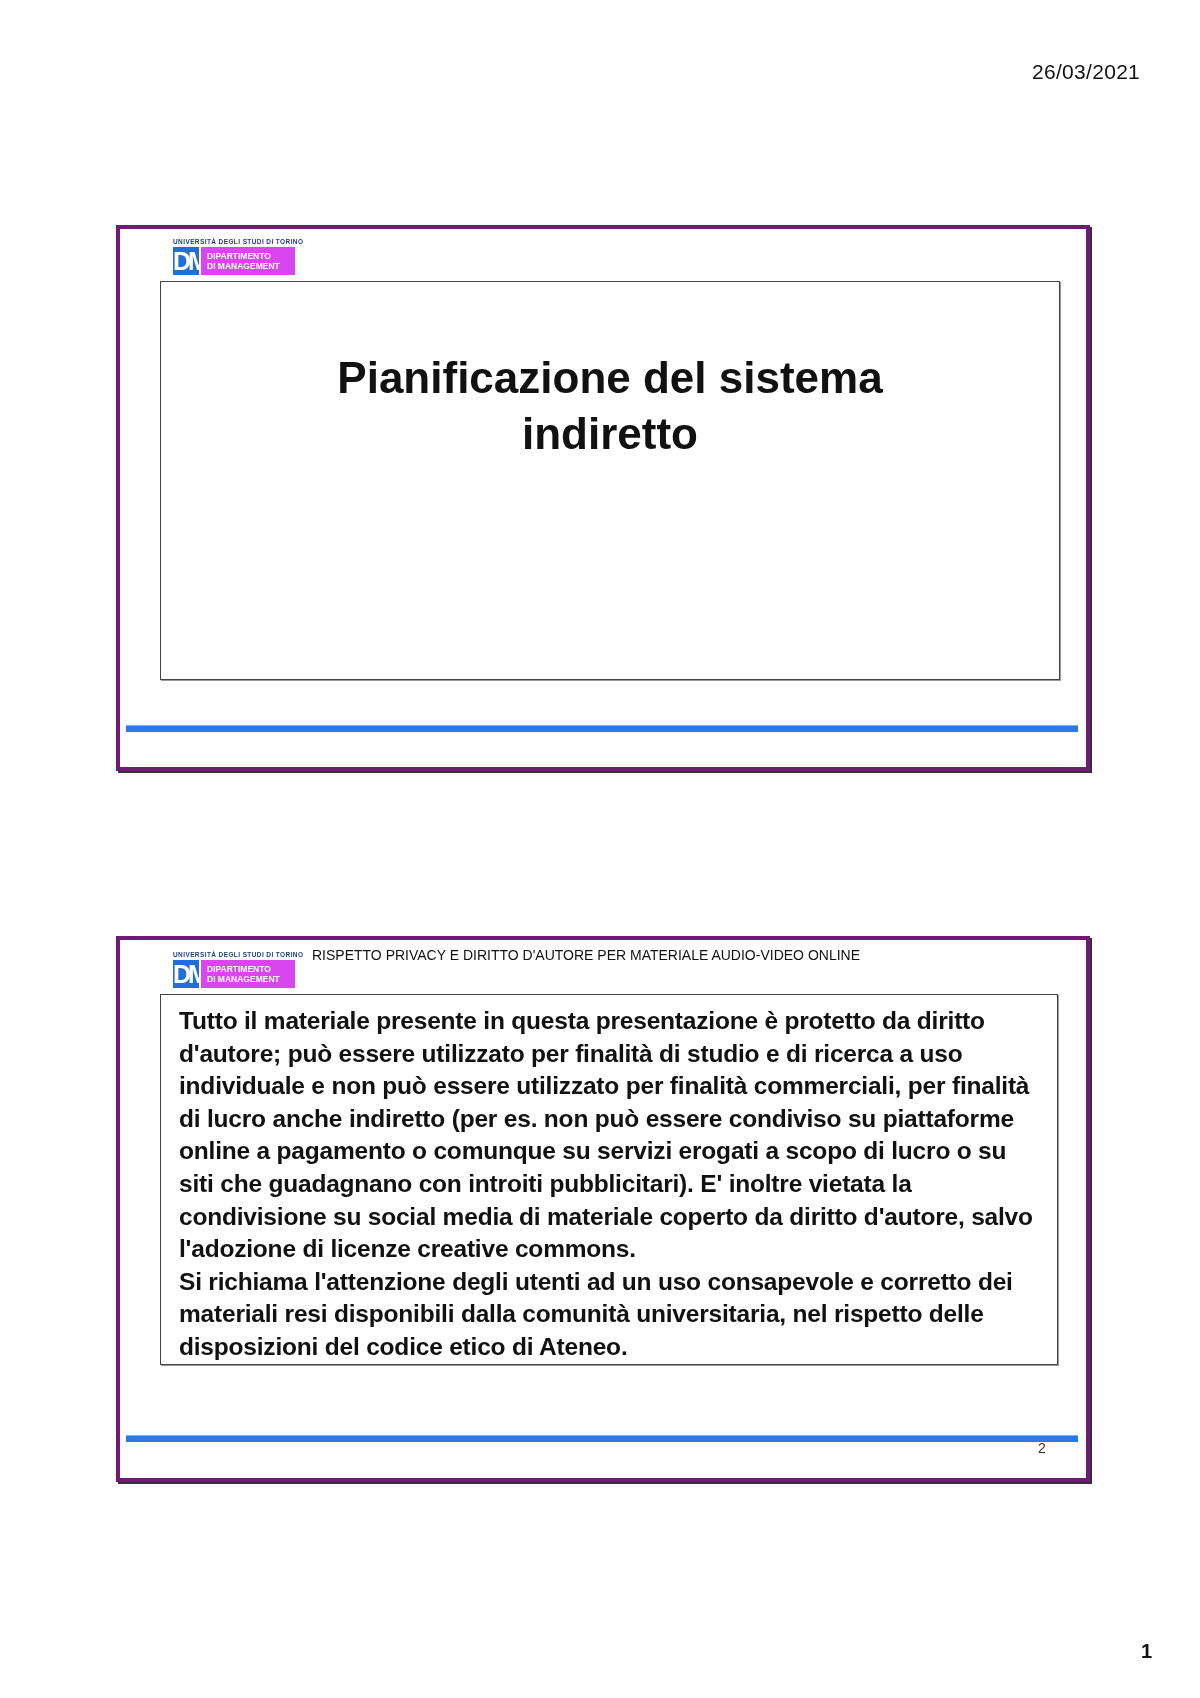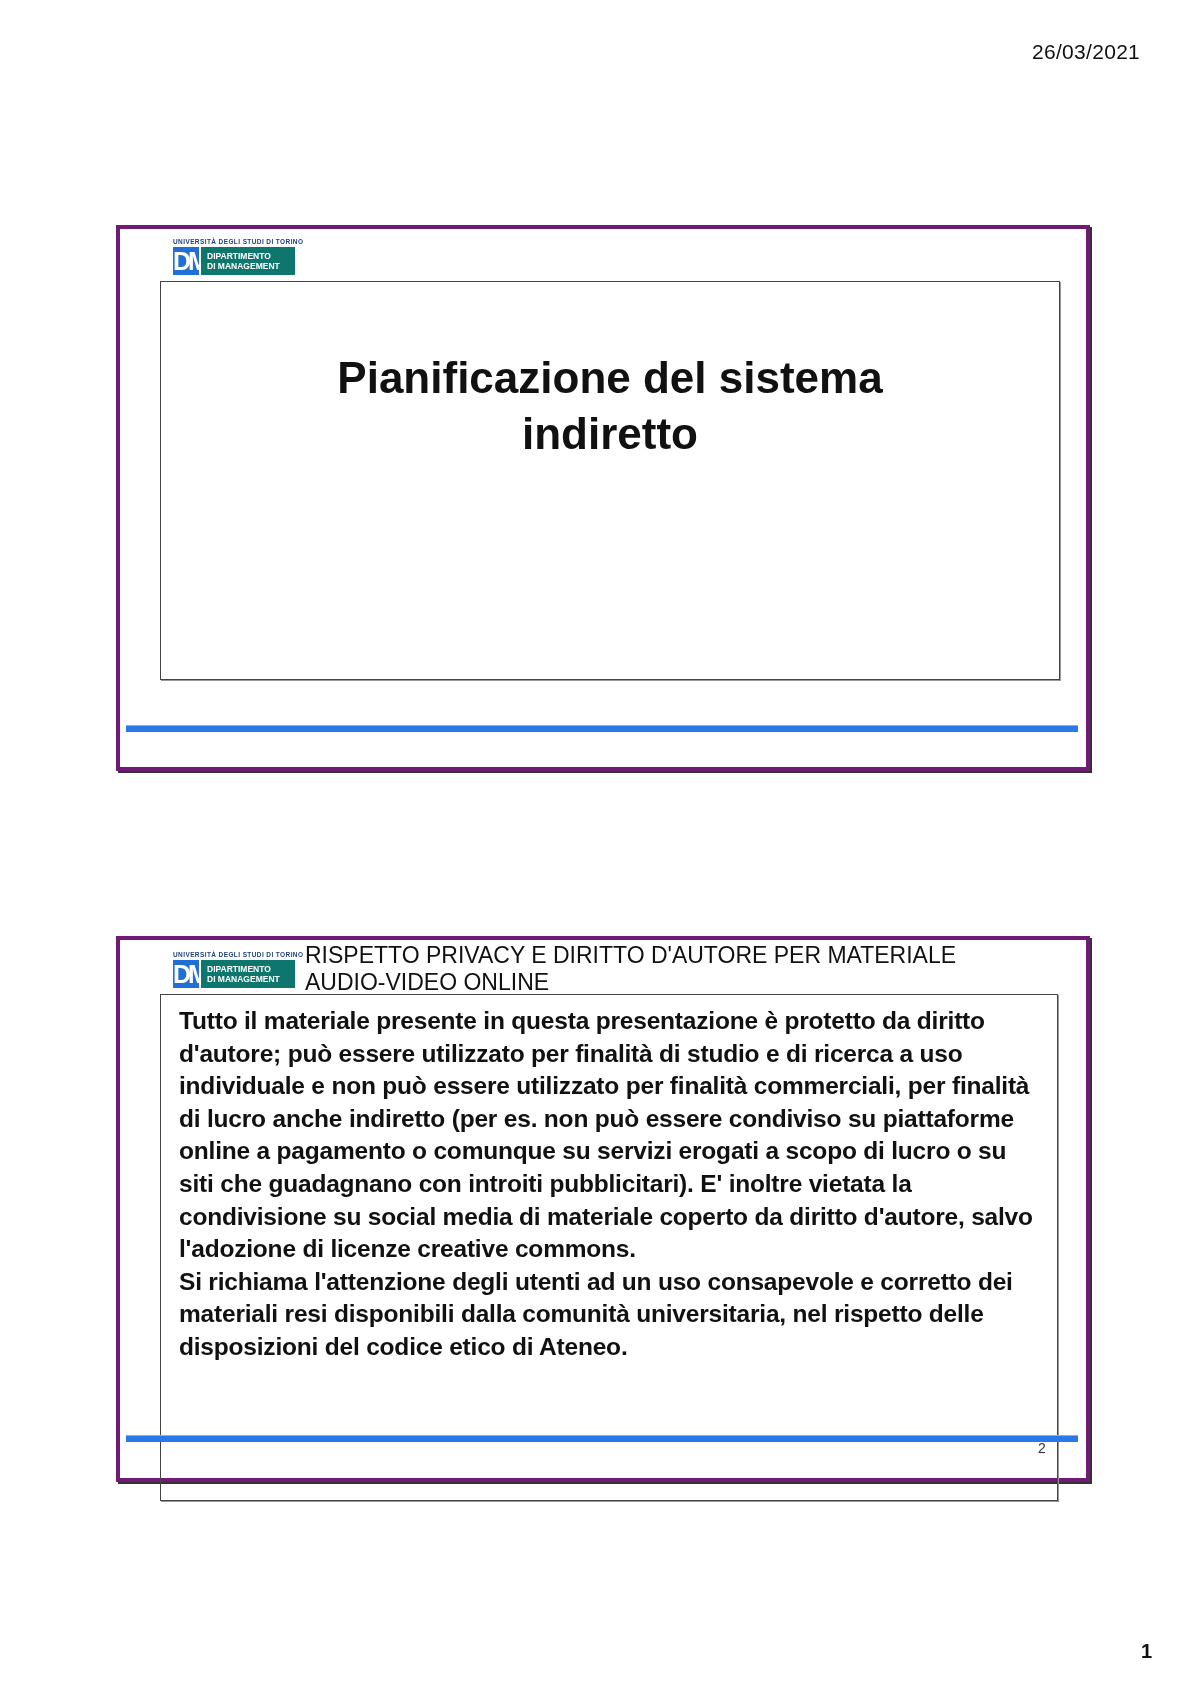--- a/index.html
+++ b/index.html
@@ -1,35 +1,35 @@
 <!DOCTYPE html>
 <html><head>
 <meta charset="utf-8">
 <style>
   html, body { margin:0; padding:0; background:#fff; }
   body { width:1200px; height:1698px; position:relative; font-family:"Liberation Sans", sans-serif; color:#111; overflow:hidden; }
-  .date { position:absolute; left:1032px; top:40px; font-size:21px; letter-spacing:0.3px; }
+  .date { position:absolute; left:1032px; top:60px; font-size:21px; letter-spacing:0.3px; }
   .pagenum { position:absolute; left:1141px; top:1640px; font-size:20px; font-weight:bold; }
   .slide { position:absolute; left:116px; width:974px; height:546px; border:4px solid #701a75; box-shadow:2px 2px 0 #333; background:#fff; box-sizing:border-box; }
   .slide1 { top:225px; }
   .slide2 { top:936px; }
   .logo { position:absolute; left:53px; top:9px; width:122px; }
   .logo .uni { font-size:6.5px; font-weight:bold; color:#1e3f7a; letter-spacing:0.4px; white-space:nowrap; transform:scaleY(1.1); }
   .logo .box { display:flex; align-items:stretch; margin-top:2px; height:28px; }
   .logo .dm { background:#1f6fd6; color:#fff; font-weight:bold; font-size:25px; line-height:28px; width:26px; text-align:center; letter-spacing:-3px; }
-  .logo .dept { background:#0f766e; color:#fff; font-size:8.5px; font-weight:bold; line-height:10px; padding:4px 4px 0 6px; flex:1; margin-left:2px; }
+  .logo .dept { background:#d946ef; color:#fff; font-size:8.5px; font-weight:bold; line-height:10px; padding:4px 4px 0 6px; flex:1; margin-left:2px; }
   .inner1 { position:absolute; left:40px; top:52px; width:898px; height:397px; border:1.5px solid #444; box-shadow:1px 1px 0 #999; }
   .title { position:absolute; left:0; right:0; top:68px; text-align:center; font-size:44px; font-weight:bold; line-height:56px; }
   .title .line2 { display:block; }
   .title .parte { display:block; margin-top:42px; }
   .bluebar { position:absolute; left:6px; right:8px; height:6px; background:#2979e8; border-top:1px solid #7fb0f3; }
   .slide1 .bluebar { top:496px; }
   .slide2 .bluebar { top:495px; }
-  .s2head { position:absolute; left:185px; top:2px; font-size:23px; line-height:27px; color:#111; }
-  .inner2 { position:absolute; left:40px; top:54px; width:898px; height:507px; border:1.5px solid #444; box-shadow:1px 1px 0 #999; box-sizing:border-box; }
+  .s2head { position:absolute; left:192px; top:2px; font-size:14px; line-height:27px; color:#111; }
+  .inner2 { position:absolute; left:40px; top:54px; width:898px; height:371px; border:1.5px solid #444; box-shadow:1px 1px 0 #999; box-sizing:border-box; }
   .body2 { position:absolute; left:18px; top:10px; right:16px; font-size:24.5px; font-weight:bold; line-height:32.6px; white-space:pre-line; letter-spacing:-0.2px; }
   .slideno { position:absolute; left:918px; top:500px; font-size:14px; color:#333; }
 </style>
 </head>
 <body>
 
 <div class="date">26/03/2021</div>
 
 <div class="slide slide1">
   <div class="logo">

